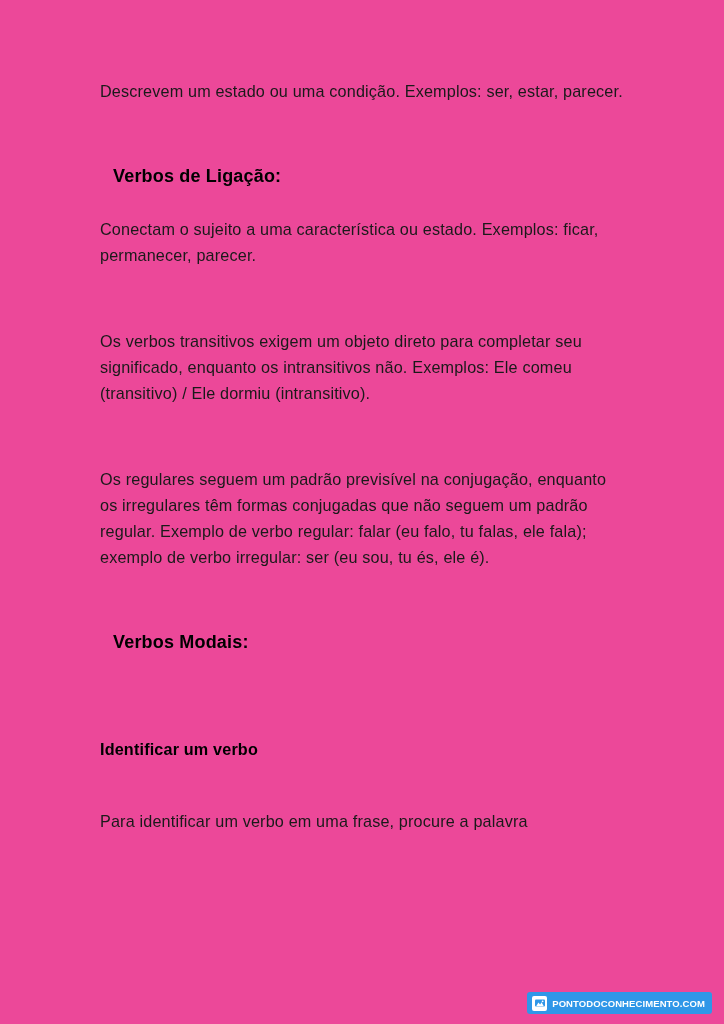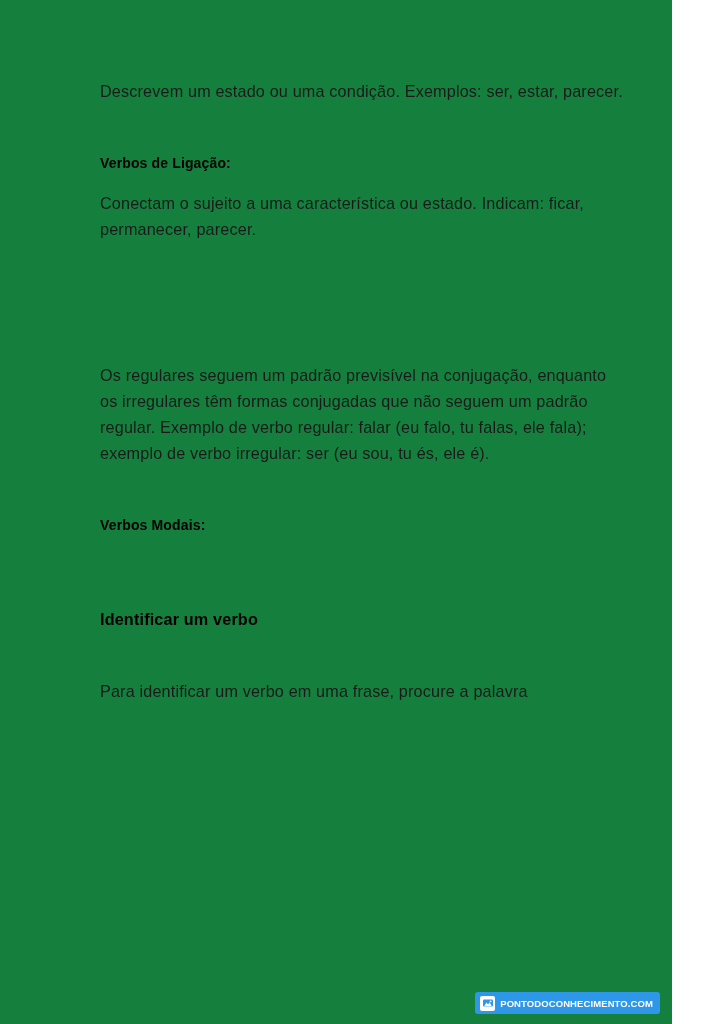--- a/index.html
+++ b/index.html
@@ -12,43 +12,43 @@
     height: 1024px;
     background: #ffffff;
     font-family: "Liberation Sans", sans-serif;
     color: #000000;
     position: relative;
     overflow: hidden;
   }
   .page {
     position: absolute;
     left: 0; top: 0;
-    width: 672px;
+    width: 724px;
     height: 1024px;
-    background: #15803d;
+    background: #ec4899;
   }
   .content {
     position: absolute;
     left: 100px;
     top: 78px;
     width: 528px;
   }
   .para {
     font-size: 16.2px;
     line-height: 26px;
     color: #1a1a1a;
     margin: 0;
     letter-spacing: 0.01em;
   }
   .heading {
-    font-size: 14px;
+    font-size: 18px;
     line-height: 26px;
     font-weight: bold;
     color: #000000;
-    margin: 0;
+    margin: 13px;
     letter-spacing: 0.01em;
   }
   .center-heading {
     font-size: 16.2px;
     line-height: 26px;
     font-weight: bold;
     color: #000000;
     margin: 0;
     text-align: left;
     letter-spacing: 0.01em;
@@ -97,27 +97,28 @@
   <div class="content">
 
     <p class="para">Descrevem um estado ou uma condição. Exemplos: ser, estar, parecer.</p>
 
     <div class="gap-lg"></div>
 
     <p class="heading">Verbos de Ligação:</p>
 
     <div class="gap-sm"></div>
 
-    <p class="para">Conectam o sujeito a uma característica ou estado. Indicam: ficar, permanecer, parecer.</p>
+    <p class="para">Conectam o sujeito a uma característica ou estado. Exemplos: ficar, permanecer, parecer.</p>
 
     <div class="gap-lg"></div>
 
 
     <div class="gap-sm"></div>
 
+    <p class="para">Os verbos transitivos exigem um objeto direto para completar seu significado, enquanto os intransitivos não. Exemplos: Ele comeu (transitivo) / Ele dormiu (intransitivo).</p>
 
     <div class="gap-lg"></div>
 
 
     <div class="gap-sm"></div>
 
     <p class="para">Os regulares seguem um padrão previsível na conjugação, enquanto os irregulares têm formas conjugadas que não seguem um padrão regular. Exemplo de verbo regular: falar (eu falo, tu falas, ele fala); exemplo de verbo irregular: ser (eu sou, tu és, ele é).</p>
 
     <div class="gap-lg"></div>
 

